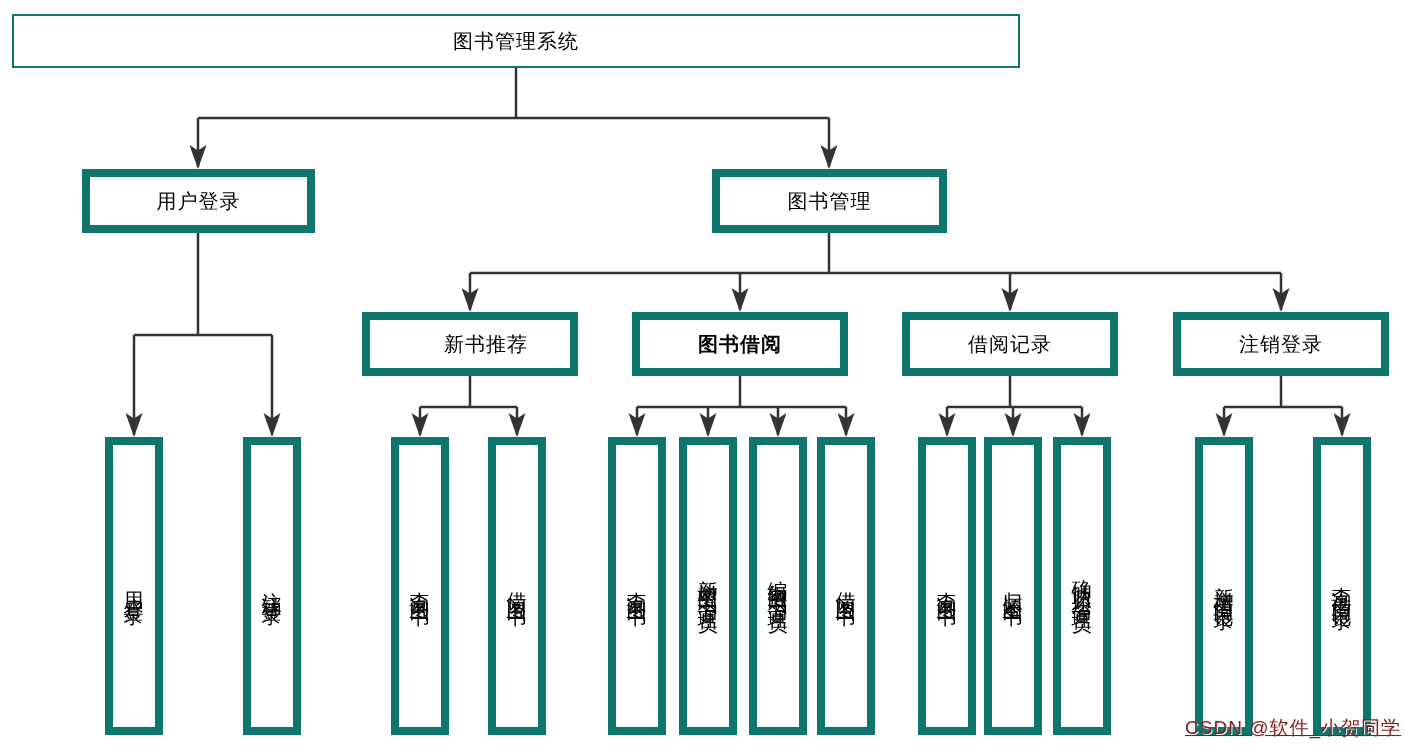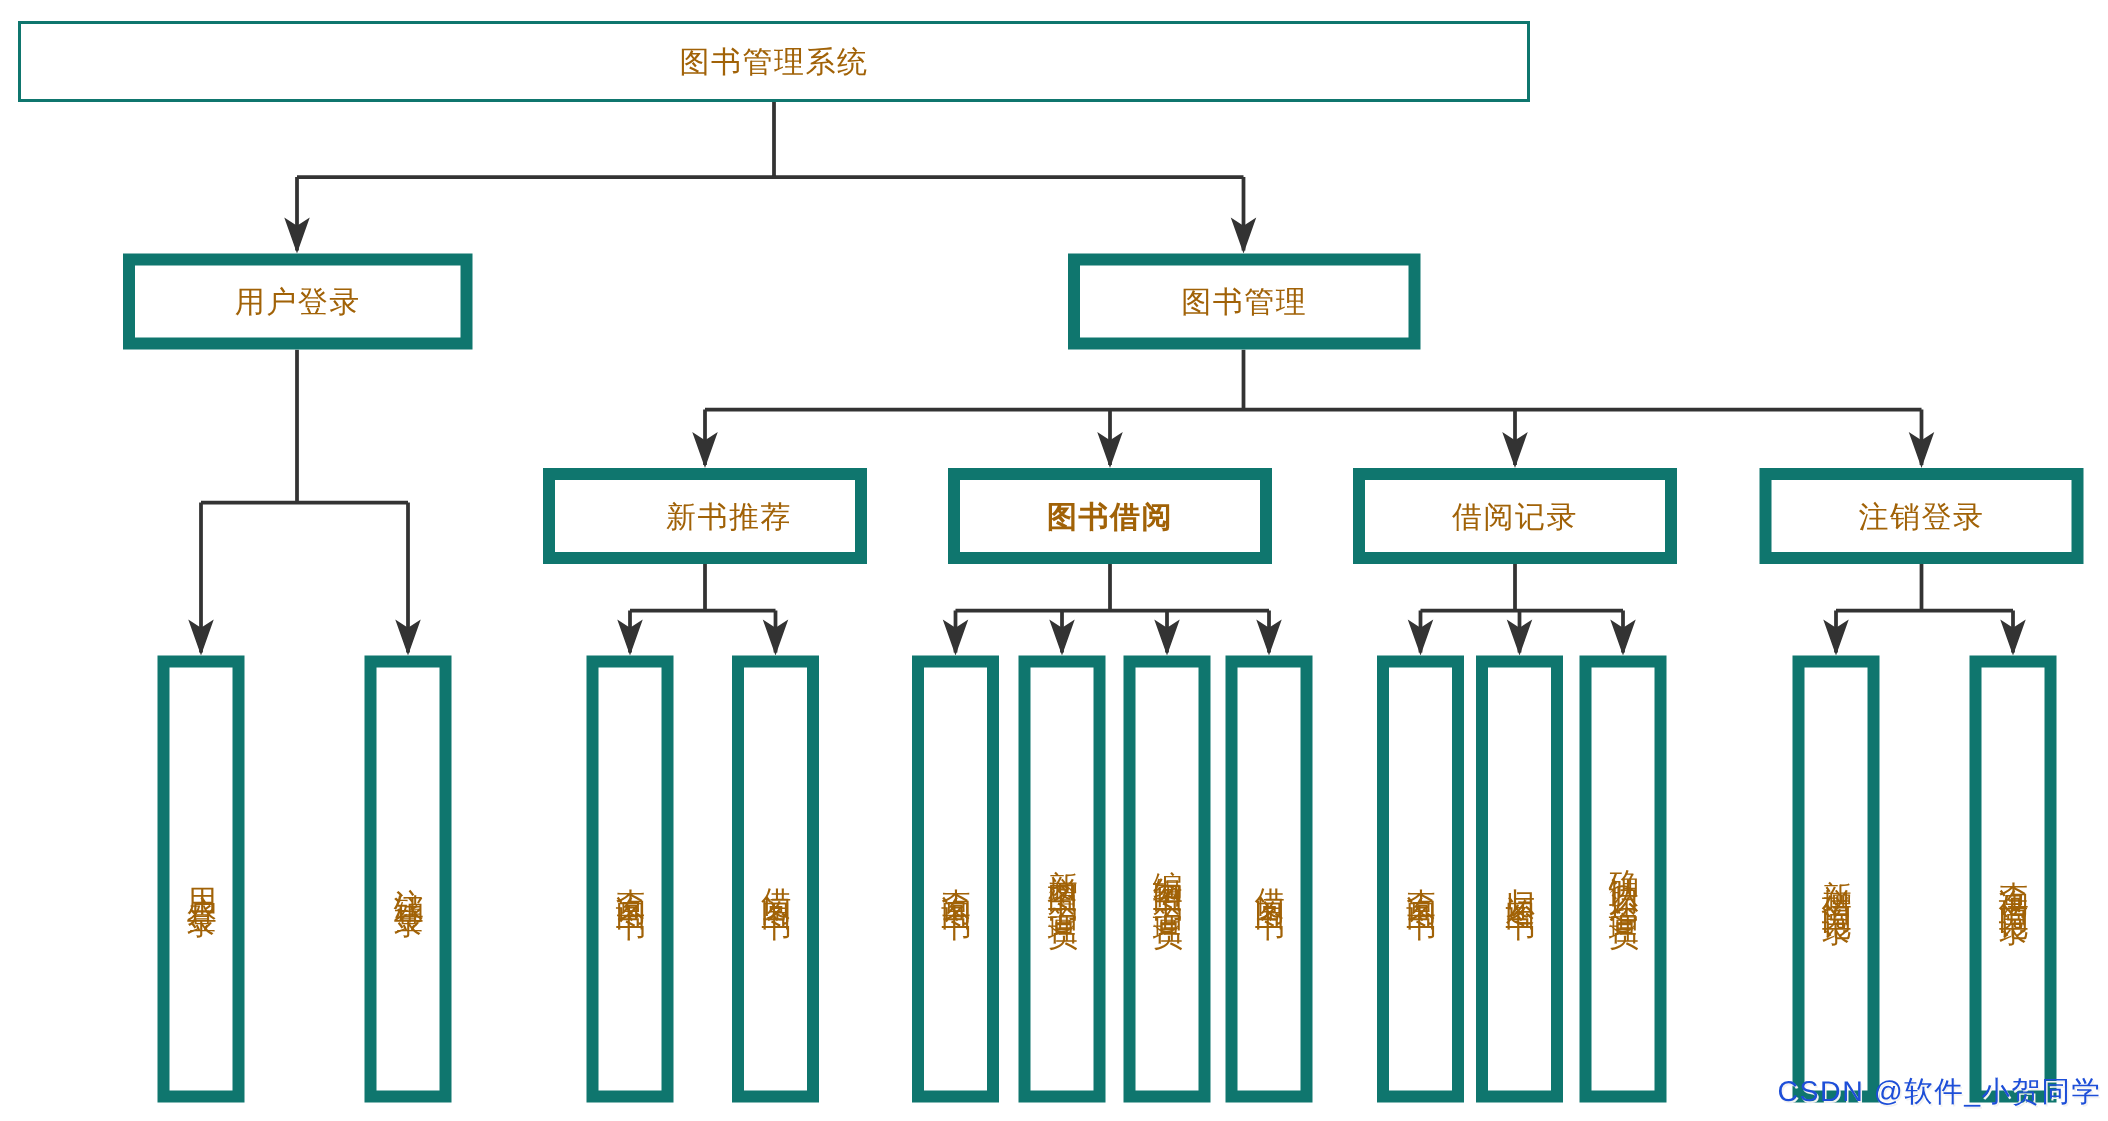--- a/index.html
+++ b/index.html
@@ -17,21 +17,21 @@
   #connectors {
     position: absolute;
     left: 0; top: 0;
     width: 1405px; height: 747px;
   }
   .node {
     position: absolute;
     box-sizing: border-box;
     background: #ffffff;
     border: 8px solid #0f766e;
-    color: #a16207;
+    color: #000000;
     display: flex;
     align-items: center;
     justify-content: center;
     font-size: 20px;
     letter-spacing: 1px;
     text-align: left;
     white-space: nowrap;
   }
   .node.root {
     border-width: 2px;
@@ -42,24 +42,25 @@
     letter-spacing: 5px;
     white-space: normal;
     line-height: 1.0;
     font-size: 20px;
   }
   .watermark {
     position: absolute;
     top: 715px;
     right: 4px;
     font-size: 19px;
-    color: #1d4ed8;
+    color: #7f1d1d;
     letter-spacing: 1px;
     text-shadow: 1px 1px 0 #f2f2f2;
     white-space: nowrap;
+    text-decoration: underline;
   }
 </style>
 </head>
 <body>
 
 <svg id="connectors" viewBox="0 0 1405 747" xmlns="http://www.w3.org/2000/svg">
   <g stroke="#333333" stroke-width="2.5" fill="none">
 
     <path d="M516,68 V118 M198,118 H829 M198,118 V167 M829,118 V167"></path>
 

